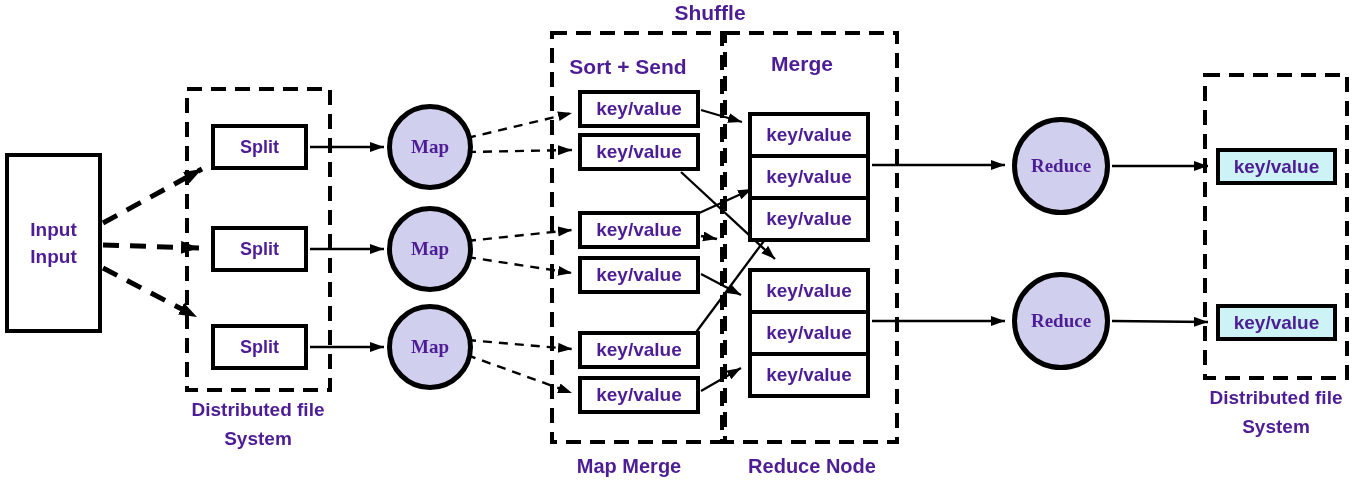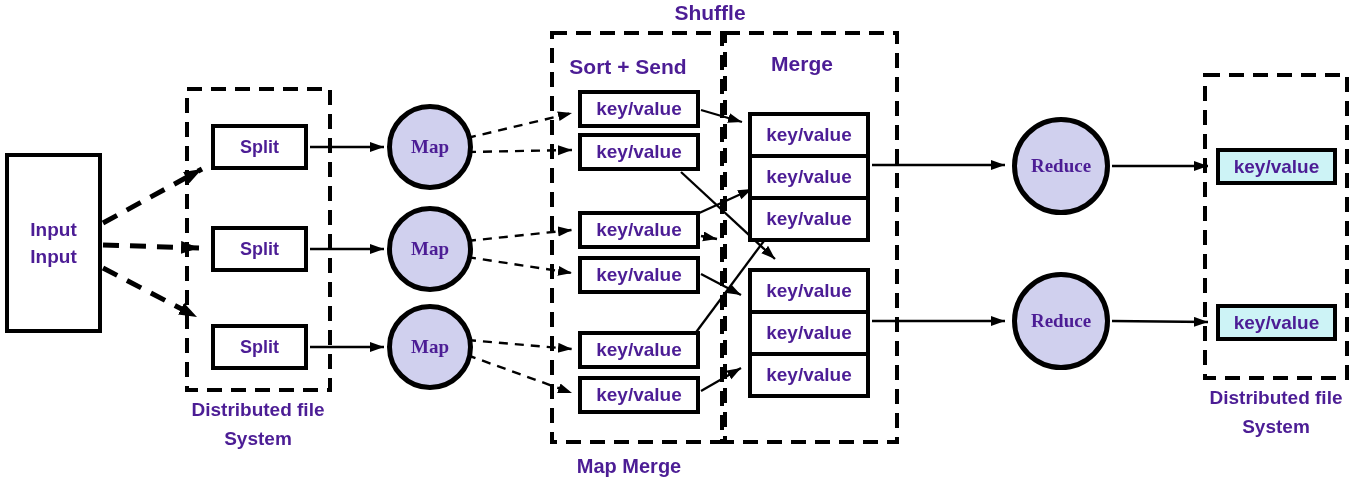--- a/index.html
+++ b/index.html
@@ -94,20 +94,21 @@
     <g stroke="#000" stroke-width="2.3">
       <line x1="1112" y1="166" x2="1208" y2="166" marker-end="url(#ah)"></line>
       <line x1="1112" y1="321" x2="1208" y2="322" marker-end="url(#ah)"></line>
     </g>
   </svg>
 
   <div class="lbl title" style="left:710px;top:1px;">Shuffle</div>
   <div class="lbl sub" style="left:628px;top:55px;">Sort + Send</div>
   <div class="lbl sub" style="left:802px;top:52px;text-align:center;">Merge</div>
   <div class="lbl nodelbl" style="left:629px;top:455px;">Map Merge</div>
+  <div class="lbl nodelbl" style="left:812px;top:455px;">Reduce Node</div>
 
   <div class="lbl dfslbl" style="left:258px;top:395px;">
     <span>Distributed file</span><br>
     <span>System</span>
   </div>
   <div class="lbl dfslbl" style="left:1276px;top:383px;">
     <span>Distributed file</span><br>
     <span>System</span>
   </div>
 

